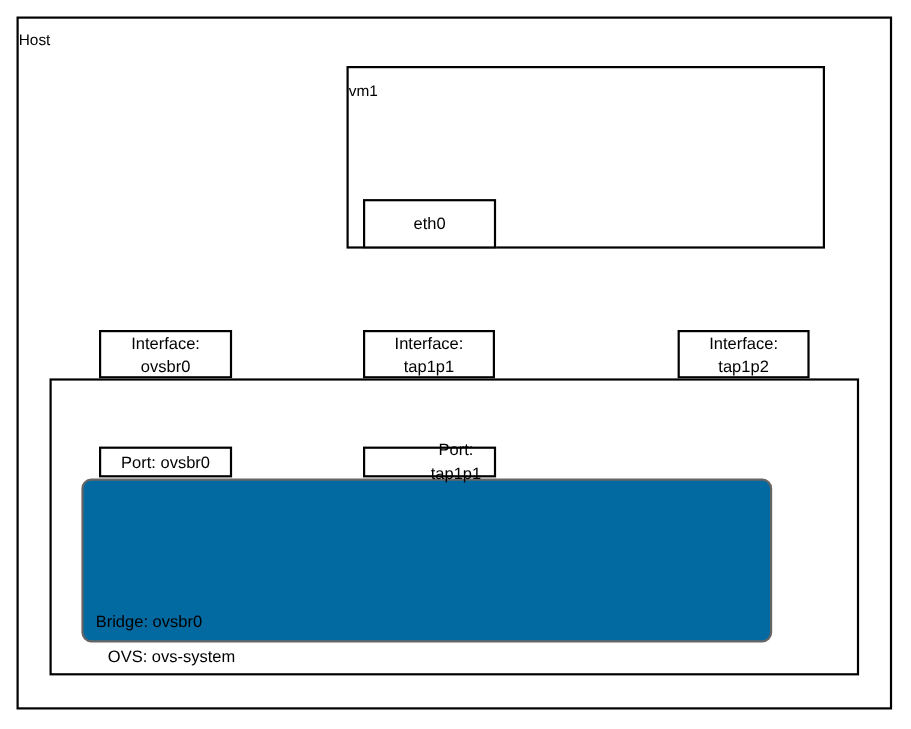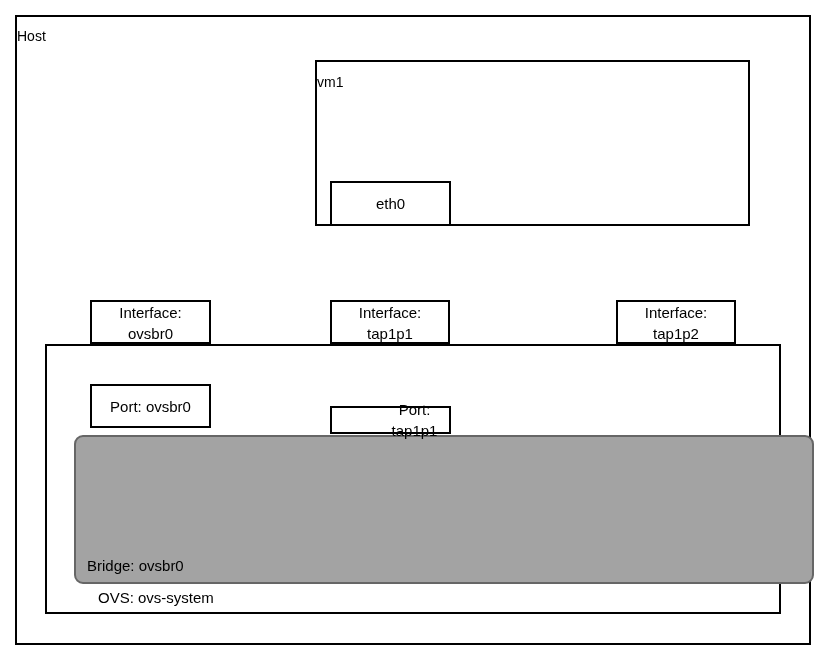--- a/index.html
+++ b/index.html
@@ -69,31 +69,31 @@
   #ovs-box    { left: 45px;  top: 344px; width: 736px; height: 270px; }
   #ovs-label  {
     position: absolute;
     left: 10px;
     bottom: 4px;
     font-size: 15px;
     line-height: 21px;
     margin-left: 41px;
   }
   
-  #port-0     { left: 90px;  top: 384px; width: 121px; height: 44px; }
+  #port-0     { left: 90px;  top: 406px; width: 121px; height: 28px; }
   #port-1     { left: 330px; top: 406px; width: 121px; height: 28px; padding-left: 48px; }
   #port-2     { left: 616px; top: 406px; width: 120px; height: 28px; }
   
   #bridge-box {
     left: 74px;
     top: 435px;
-    width: 740px;
+    width: 628px;
     height: 149px;
     border: 2px solid #666666;
-    background: #a3a3a3;
+    background: #0369a1;
     border-radius: 9px;
   }
   #bridge-label {
     position: absolute;
     left: 11px;
     bottom: 6px;
     font-size: 15px;
     line-height: 21px;
   }
   

